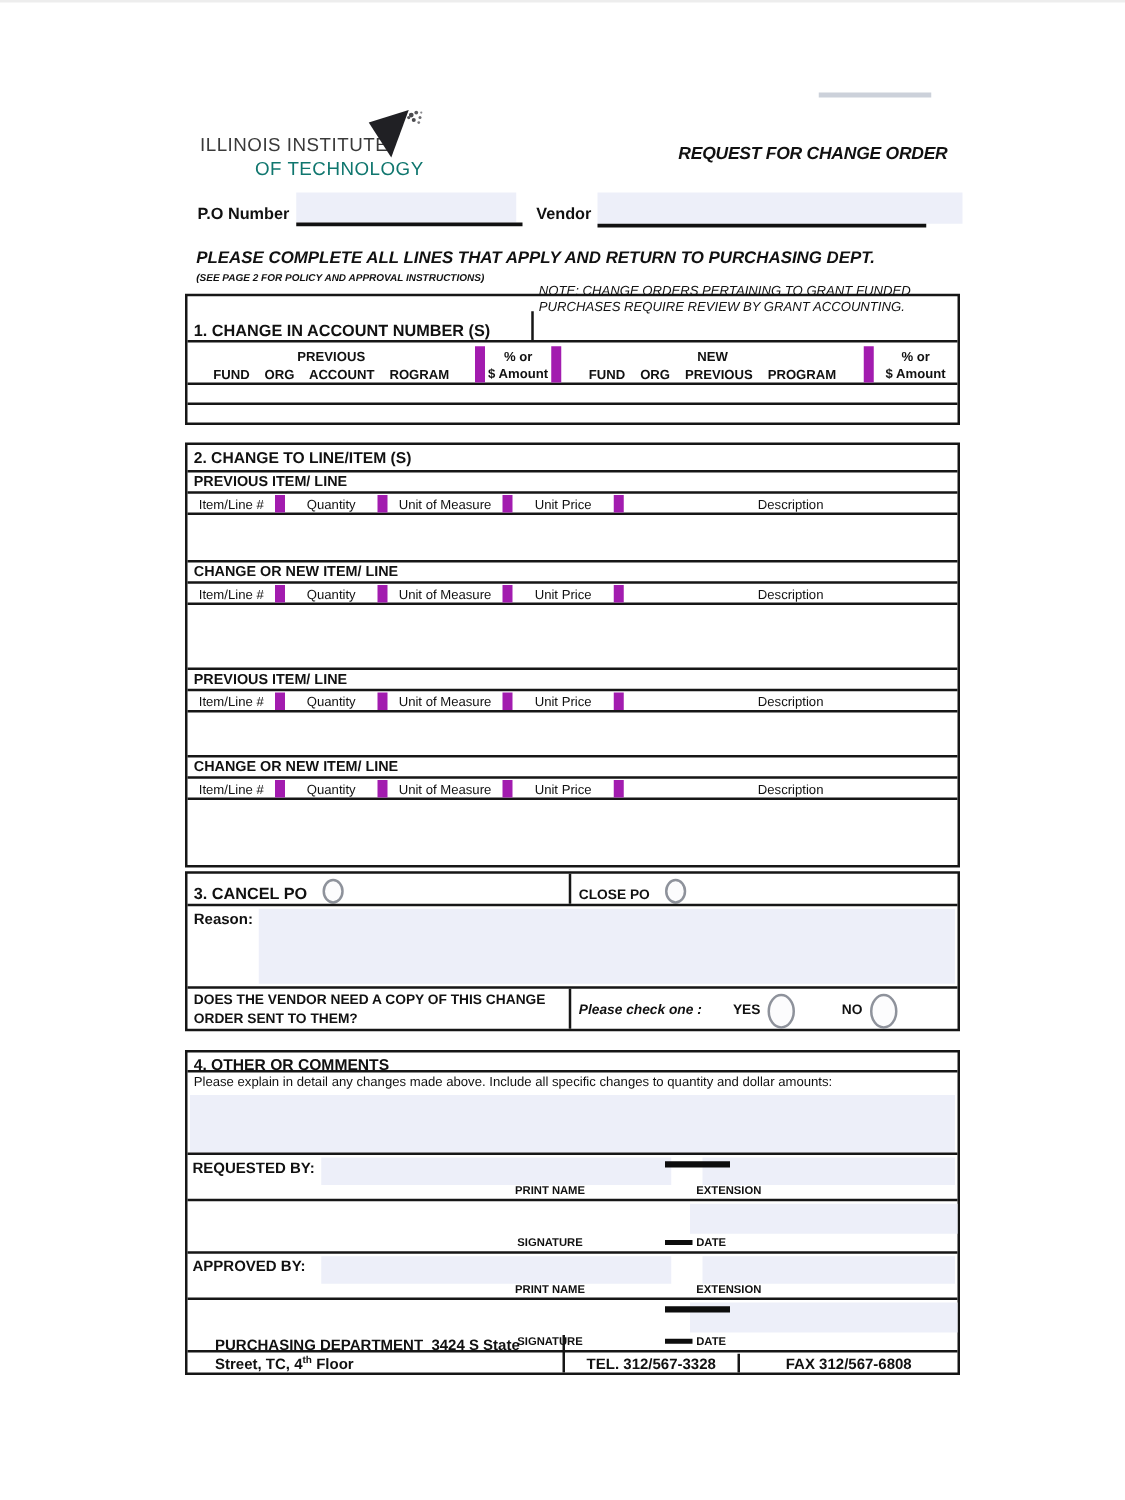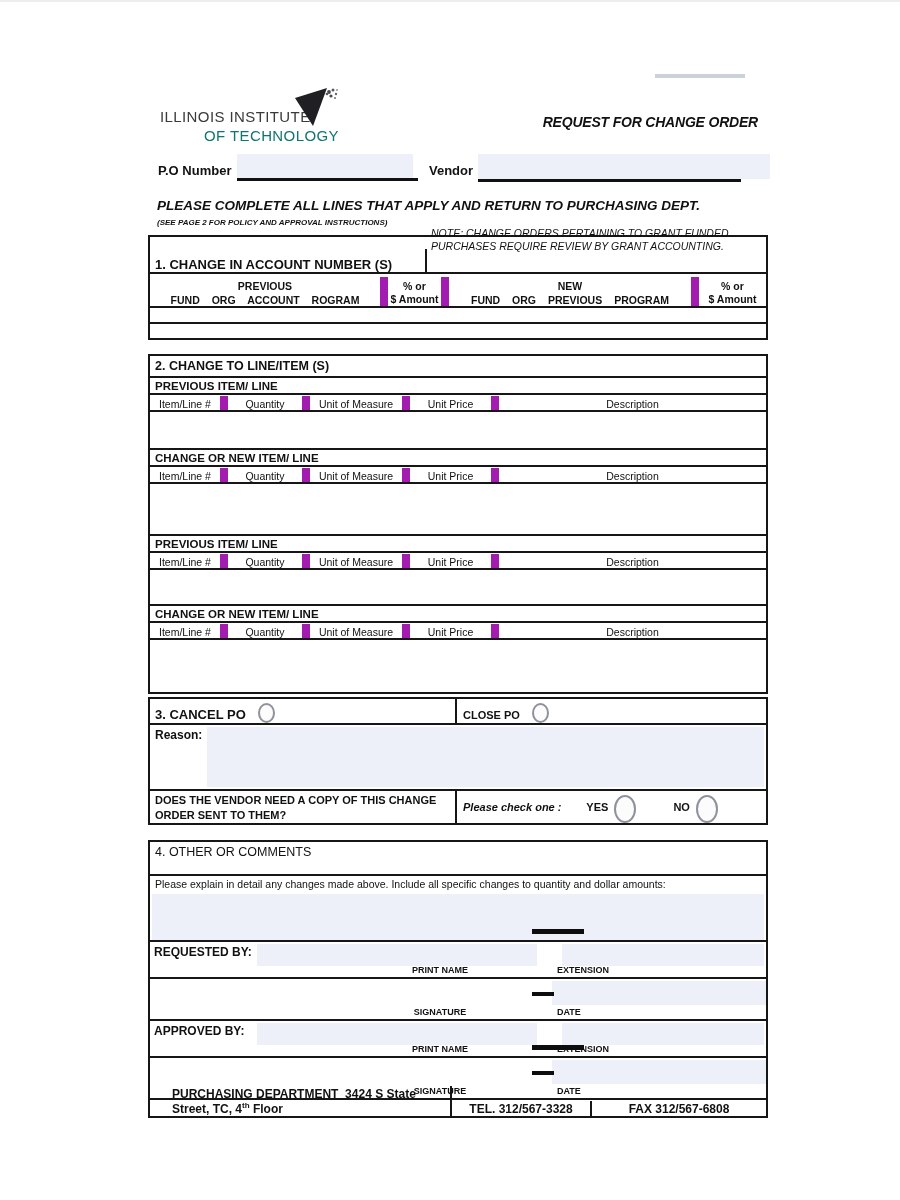--- a/index.html
+++ b/index.html
@@ -73,21 +73,21 @@
   .reason-field{position:absolute;left:57px;top:2px;right:2px;bottom:2px;}
   .s3-question{height:34px;border-top:2px solid #161616;}
   .q-text{font-size:11px;font-weight:bold;line-height:1.35;padding:2px 8px 0 5px;}
   .check-row{padding-top:5px;font-size:11px;}
   .check-one{font-weight:bold;font-style:italic;margin-right:22px;}
   .yn{font-weight:bold;}
   .no-gap{margin-left:34px;}
 
   
   .sec4{top:838px;}
-  .s4-title{height:32px;font-size:12.5px;font-weight:normal;padding:3px 0 0 5px;box-sizing:border-box;}
+  .s4-title{height:14px;font-size:12.5px;font-weight:bold;padding:3px 0 0 5px;box-sizing:border-box;}
   .s4-explain{height:66px;border-top:2px solid #161616;box-sizing:border-box;}
   .s4-explain-text{font-size:10.5px;padding:2px 0 0 5px;height:16px;}
   .s4-comments{margin:0 2px;height:46px;}
   .sig-block{position:relative;height:35px;border-top:2px solid #161616;}
   .row-label{position:absolute;left:4px;top:3px;font-size:12px;font-weight:bold;}
   .print-field{position:absolute;left:107px;top:2px;width:280px;height:22px;}
   .ext-field{position:absolute;left:412px;top:2px;width:202px;height:22px;}
   .sub-label{position:absolute;font-size:9px;font-weight:bold;}
   .sl-print{left:230px;bottom:2px;width:120px;text-align:center;}
   .sl-ext{left:407px;bottom:2px;}

